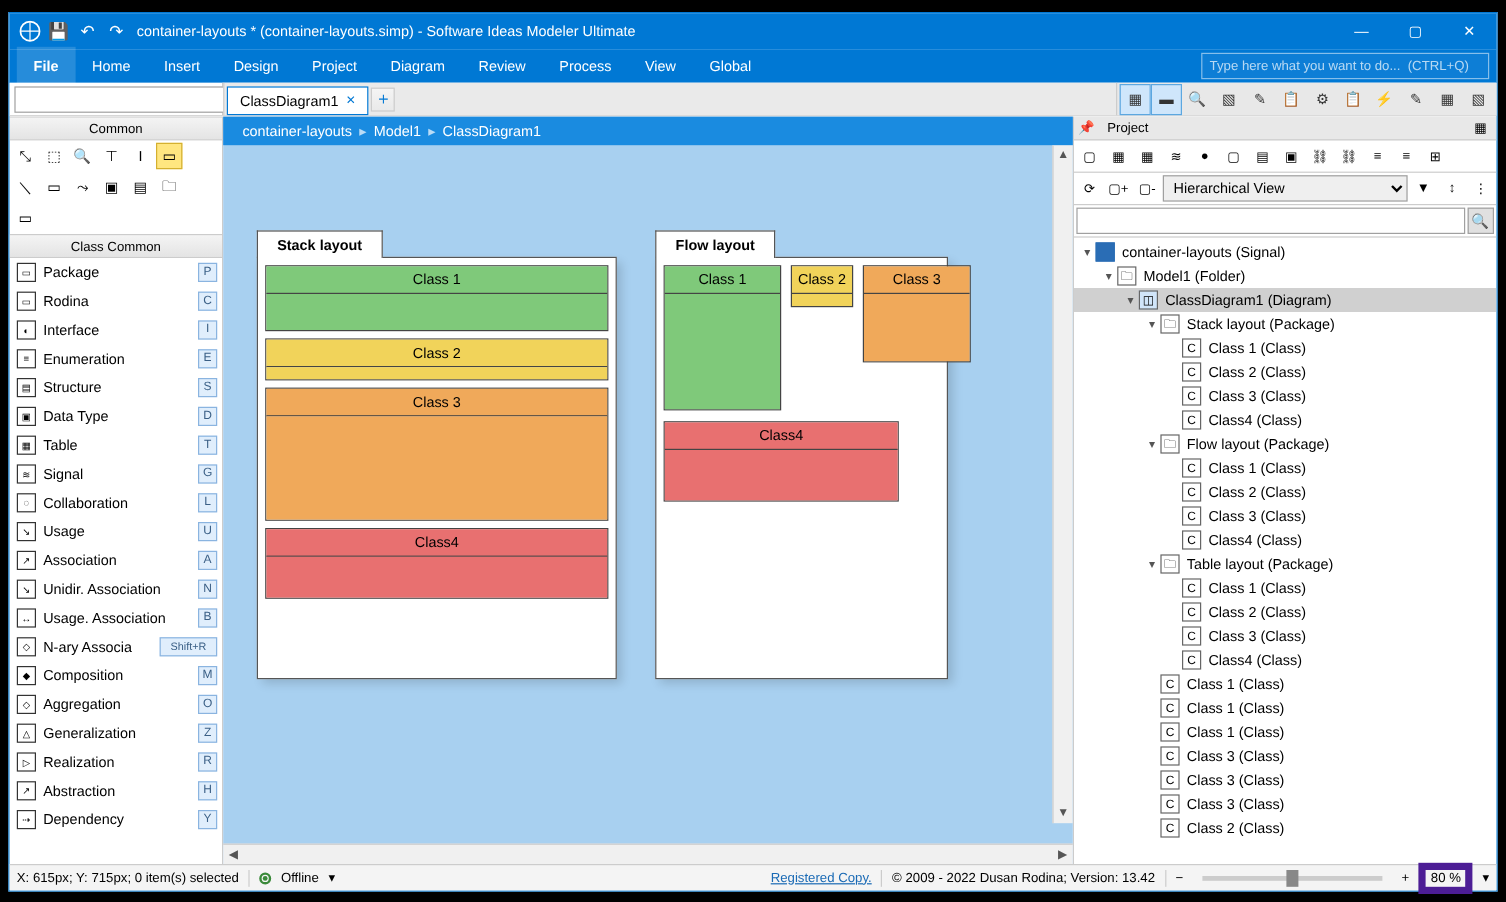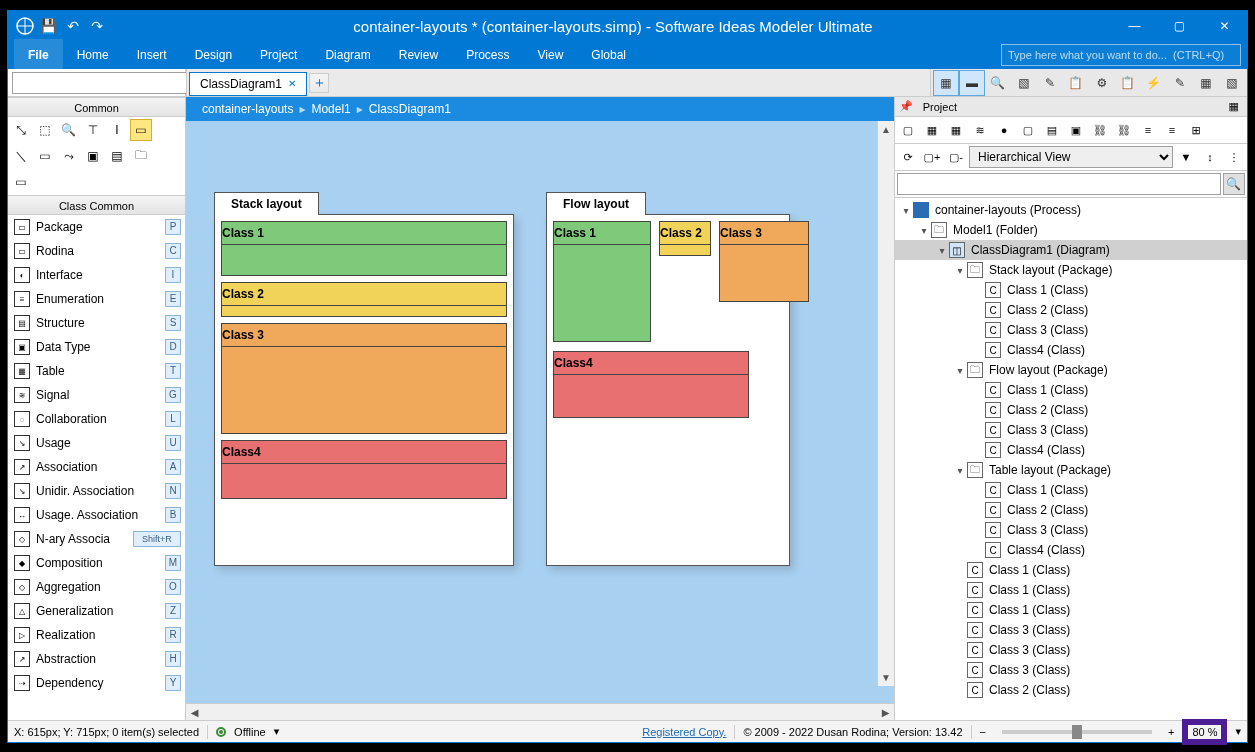--- a/index.html
+++ b/index.html
@@ -3,21 +3,21 @@
 <meta charset="utf-8">
 <style>
 * { box-sizing: border-box; margin: 0; padding: 0; font-family: "Segoe UI", Tahoma, sans-serif; }
 body { background: #000; width: 1255px; height: 752px; overflow: hidden; font-size: 12px; }
 .app { width: 1241px; height: 733px; margin: 10px 7px; background: #fff; display: flex; flex-direction: column; border: 1px solid #0078d4; }
 
 
 .titlebar { height: 30px; background: #0078d4; display: flex; align-items: center; color: #fff; }
 .titlebar .qat { display: flex; align-items: center; gap: 2px; padding: 0 6px; }
 .titlebar .qat .btn { width: 22px; height: 22px; display: flex; align-items: center; justify-content: center; color: #fff; font-size: 14px; }
-.titlebar .title { flex: 1; text-align: center; font-size: 15px; }
+.titlebar .title { flex: 1; text-align: left; font-size: 12px; }
 .titlebar .winbtns { display: flex; }
 .titlebar .winbtns .btn { width: 45px; height: 30px; display: flex; align-items: center; justify-content: center; font-size: 12px; }
 
 
 .menubar { height: 28px; background: #0078d4; display: flex; align-items: center; padding: 0 6px; gap: 0; }
 .menubar .mitem { color: #fff; padding: 16px 14px; height: 100%; display: flex; align-items: center; font-size: 12px; }
 .menubar .mitem.active { background: rgba(255,255,255,0.15); font-weight: bold; }
 .menubar .search { margin-left: auto; width: 240px; }
 .menubar .search input { width: 100%; height: 22px; border: 1px solid rgba(255,255,255,0.5); background: rgba(255,255,255,0.05); color: #fff; padding: 0 6px; font-size: 11px; }
 .menubar .search input::placeholder { color: rgba(255,255,255,0.7); }
@@ -56,21 +56,21 @@
 .elemitem .ekey { width: 16px; height: 16px; border: 1px solid #8ab4e0; background: #e0eefc; color: #3a5f85; font-size: 10px; text-align: center; line-height: 14px; }
 .elemitem .ekey.wide { width: 48px; font-size: 9px; }
 
 
 .canvaswrap { flex: 1; display: flex; flex-direction: column; background: #a8d0f0; position: relative; }
 .canvas { flex: 1; position: relative; overflow: hidden; }
 .package { position: absolute; }
 .pkgtab { background: #fff; border: 1px solid #555; border-bottom: none; padding: 4px 16px; font-size: 12px; font-weight: bold; display: inline-block; position: relative; top: 1px; z-index: 1; }
 .pkgbody { background: #fff; border: 1px solid #555; padding: 6px; box-shadow: 4px 4px 8px rgba(0,0,0,0.15); }
 .classbox { border: 1px solid #444; margin-bottom: 6px; position: relative; }
-.classhead { font-weight: bold; font-size: 12px; padding: 4px 0; border-bottom: 1px solid #444; }
+.classhead { text-align: center; font-weight: normal; font-size: 12px; padding: 4px 0; border-bottom: 1px solid #444; }
 .classbody { min-height: 10px; }
 .c-green .classhead { background: #7fc97a; } .c-green .classbody { background: #7fc97a; }
 .c-yellow .classhead { background: #f1d35a; } .c-yellow .classbody { background: #f1d35a; }
 .c-orange .classhead { background: #f0a95a; } .c-orange .classbody { background: #f0a95a; }
 .c-red .classhead { background: #e87070; } .c-red .classbody { background: #e87070; }
 .hscroll { height: 17px; background: #f0f0f0; border-top: 1px solid #ccc; display: flex; align-items: center; }
 .hscroll .arrow { width: 17px; text-align: center; font-size: 10px; color: #555; }
 .hscroll .track { flex: 1; }
 .vscroll { position: absolute; right: 0; top: 0; bottom: 17px; width: 17px; background: #f0f0f0; border-left: 1px solid #ccc; display: flex; flex-direction: column; }
 .vscroll .arrow { height: 17px; text-align: center; font-size: 10px; color: #555; line-height: 17px; }
@@ -385,21 +385,21 @@
       </div>
       <div class="rptoolrow search">
         <input style="">
         <div class="sbtn">🔍</div>
       </div>
       <div class="tree" id="tree">
           <div class="trow">
             <span class="indent" style="width:4px"></span>
     <span class="tw">▾</span>
     <span class="ticon proj"></span>
-    <span class="tlabel">container-layouts (Process)</span>
+    <span class="tlabel">container-layouts (Signal)</span>
           </div>
           <div class="trow">
             <span class="indent" style="width:22px"></span>
     <span class="tw">▾</span>
     <span class="ticon fold">🗀</span>
     <span class="tlabel">Model1 (Folder)</span>
           </div>
           <div class="trow sel">
             <span class="indent" style="width:40px"></span>
     <span class="tw">▾</span>

